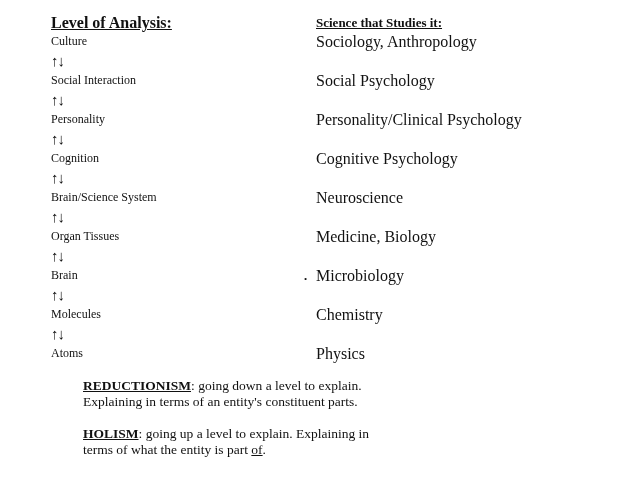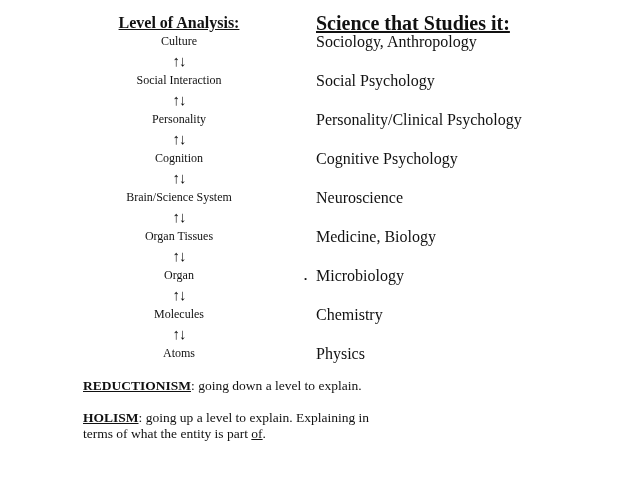--- a/index.html
+++ b/index.html
@@ -1,23 +1,23 @@
 <!DOCTYPE html>
 <html><head>
 <meta charset="utf-8">
 <style>
   html, body { margin:0; padding:0; background:#fff; }
   body { width:639px; height:479px; position:relative; overflow:hidden;
          font-family:"Liberation Serif", "DejaVu Serif", serif; color:#111; }
-  .left { position:absolute; left:64px; width:230px; top:14px; text-align:center; }
+  .left { position:absolute; left:51px; width:230px; top:14px; }
   .left .hdr { font-weight:bold; text-decoration:underline; font-size:16px; line-height:18px; height:18px; }
   .left .lvl { font-size:12px; line-height:19.5px; height:19.5px; }
   .left .arr { font-size:15px; line-height:19.5px; height:19.5px; letter-spacing:-1px; }
   .right { position:absolute; left:316px; top:14px; }
-  .right .hdr { font-weight:bold; text-decoration:underline; font-size:20px; line-height:18px; height:18px; }
+  .right .hdr { font-weight:bold; text-decoration:underline; font-size:13px; line-height:18px; height:18px; }
   .right .sci { font-size:16px; line-height:19.5px; height:19.5px; margin-bottom:19.5px; white-space:nowrap; }
   .bullet { position:absolute; left:-12px; }
   .defs { position:absolute; left:83px; top:378px; font-size:13.5px; line-height:16px; }
   .defs p { margin:0 0 16px 0; }
   .term { font-weight:bold; text-decoration:underline;text-align:right; }
   .u { text-decoration:underline;margin-top:36px; }
 </style>
 </head>
 <body>
 
@@ -28,21 +28,21 @@
   <div class="lvl">Social Interaction</div>
   <div class="arr">↑↓</div>
   <div class="lvl">Personality</div>
   <div class="arr">↑↓</div>
   <div class="lvl">Cognition</div>
   <div class="arr">↑↓</div>
   <div class="lvl">Brain/Science System</div>
   <div class="arr">↑↓</div>
   <div class="lvl">Organ Tissues</div>
   <div class="arr">↑↓</div>
-  <div class="lvl">Organ</div>
+  <div class="lvl">Brain</div>
   <div class="arr">↑↓</div>
   <div class="lvl">Molecules</div>
   <div class="arr">↑↓</div>
   <div class="lvl">Atoms</div>
 </div>
 
 <div class="right">
   <div class="hdr">Science that Studies it:</div>
   <div class="sci">Sociology, Anthropology</div>
   <div class="sci">Social Psychology</div>
@@ -54,18 +54,19 @@
     <span class="bullet" style="font-size:9px;top:4px;">•</span>
     <span>Microbiology</span>
   </div>
   <div class="sci">Chemistry</div>
   <div class="sci">Physics</div>
 </div>
 
 <div class="defs">
   <p>
     <span class="term">REDUCTIONISM</span><span>:  going down a level to explain.</span><br>
+    <span>Explaining in terms of an entity's constituent parts.</span>
   </p>
   <p>
     <span class="term">HOLISM</span><span>:  going up a level to explain.  Explaining in</span><br>
     <span>terms of what the entity is part </span><span class="u">of</span><span>.</span>
   </p>
 </div>
 
 </body></html>

